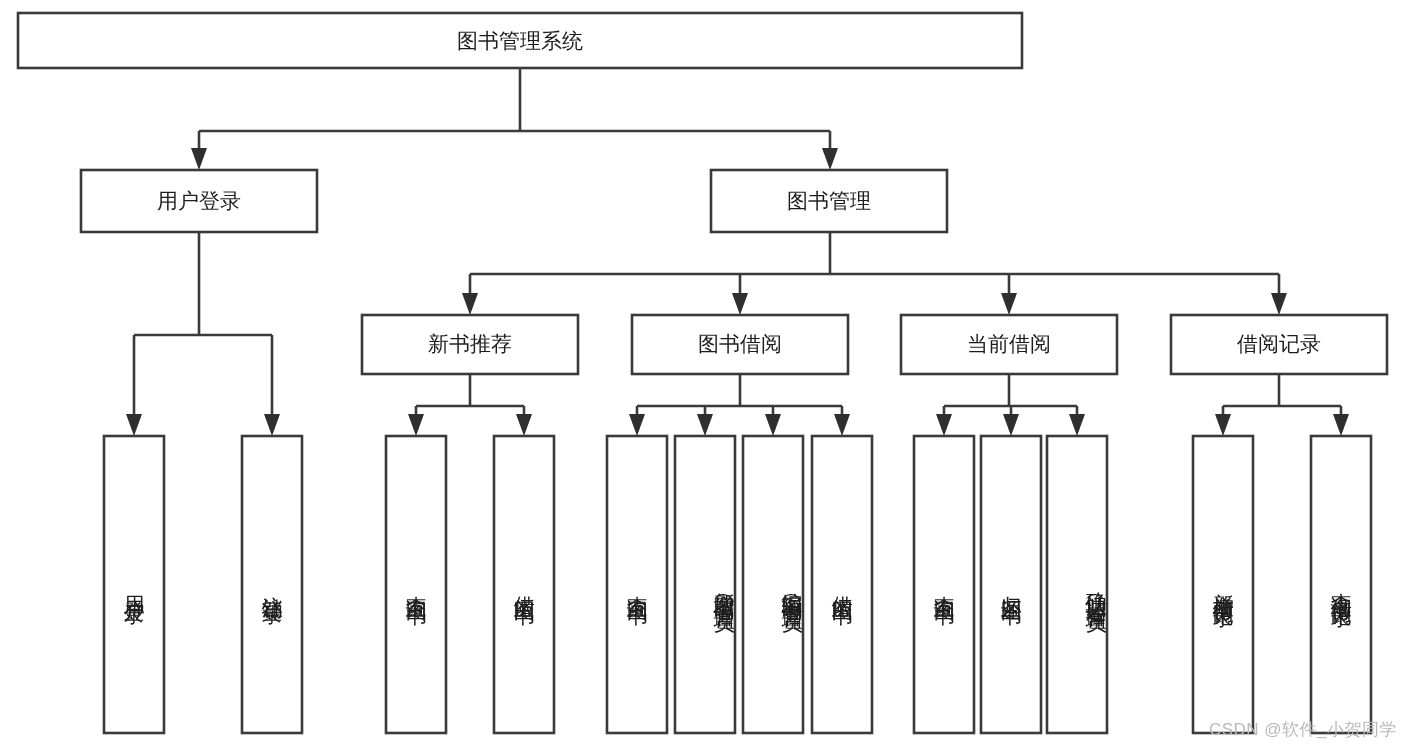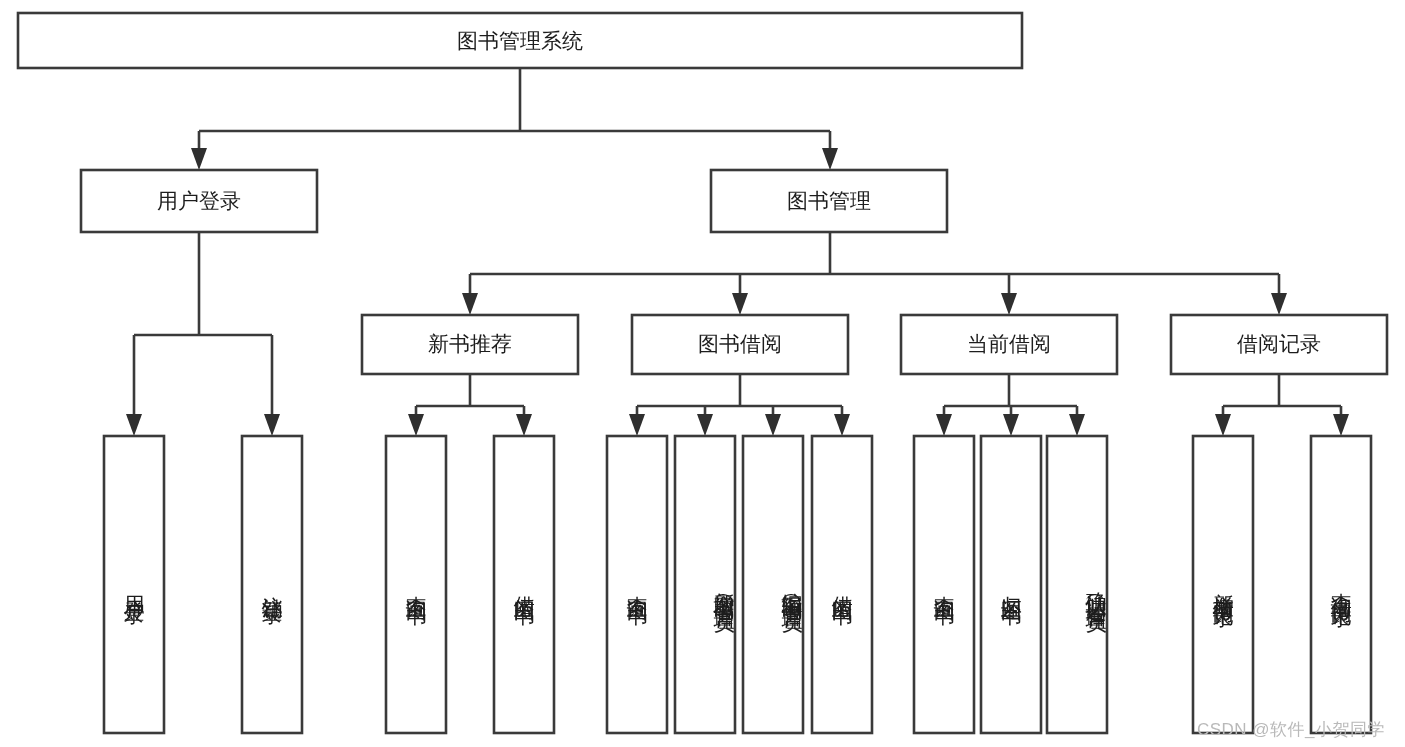--- a/index.html
+++ b/index.html
@@ -59,21 +59,21 @@
     color: #1d1d1d;
     letter-spacing: 3px;
     display: flex;
     align-items: center;
     justify-content: center;
     text-align: center;
     pointer-events: none;
   }
   .watermark {
     position: absolute;
-    right: 20px;
+    right: 8px;
     bottom: 6px;
     font-family: "Liberation Sans", "DejaVu Sans", sans-serif;
     font-size: 17px;
     color: #b9b9b9;
     letter-spacing: 0.5px;
     white-space: nowrap;
   }
 </style>
 </head>
 <body>

